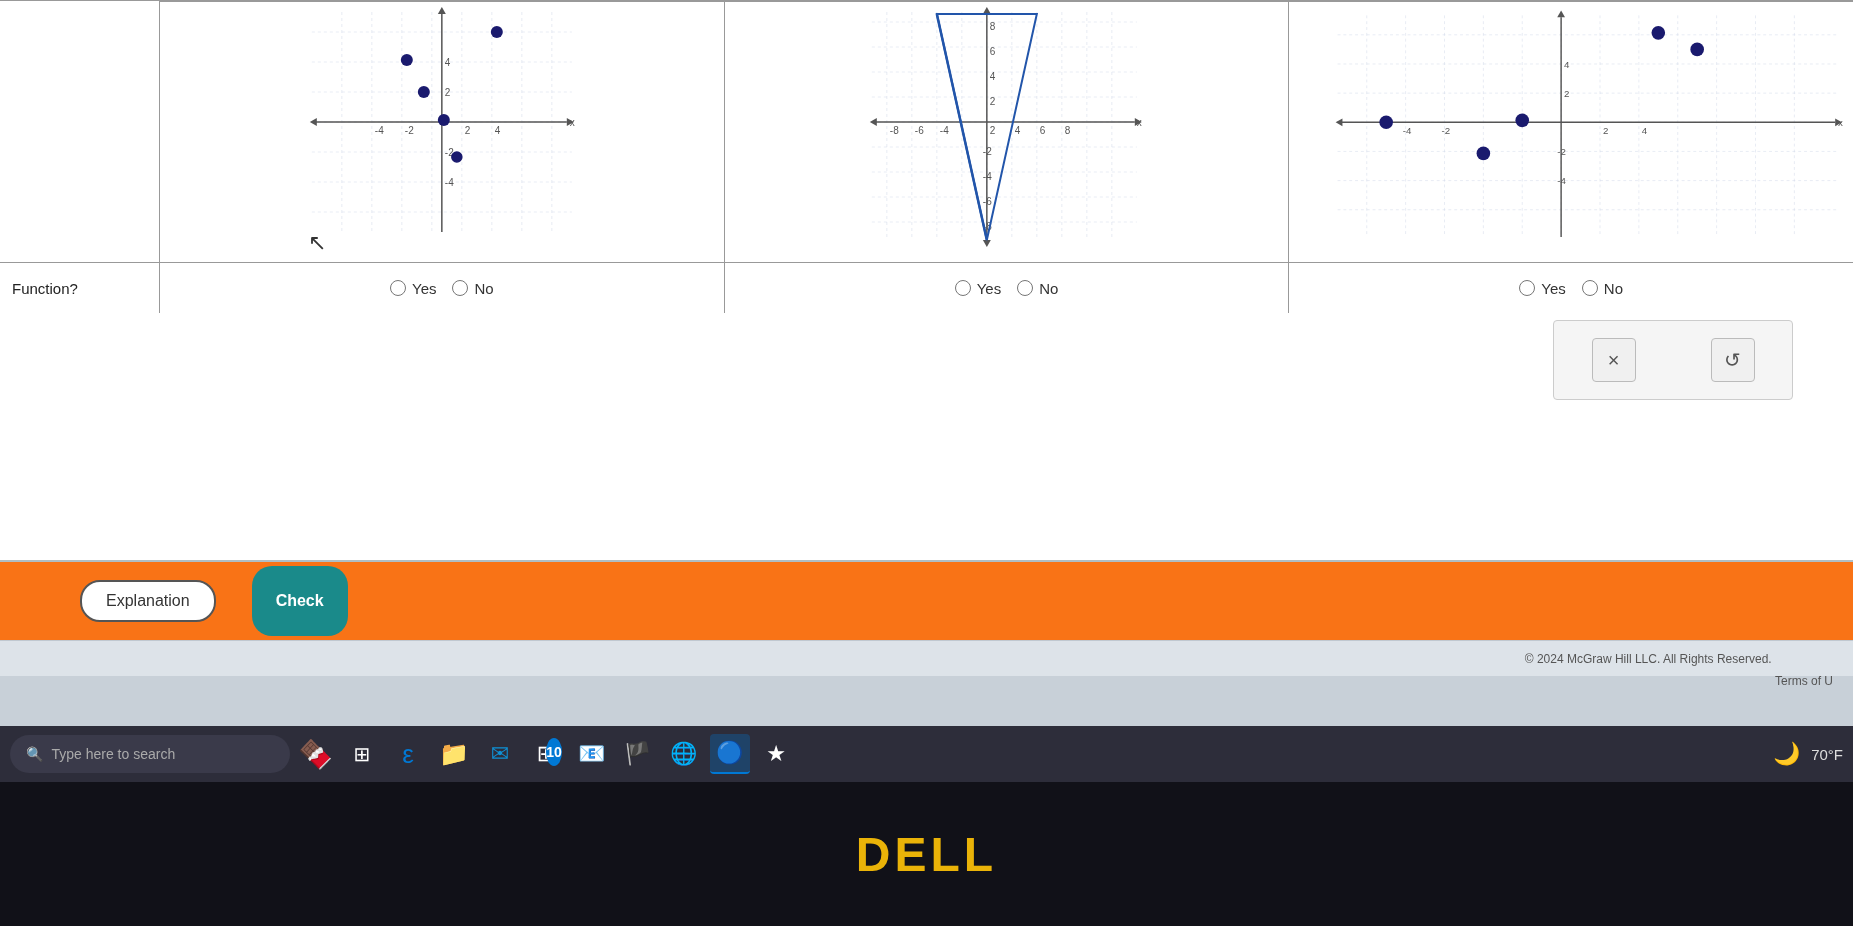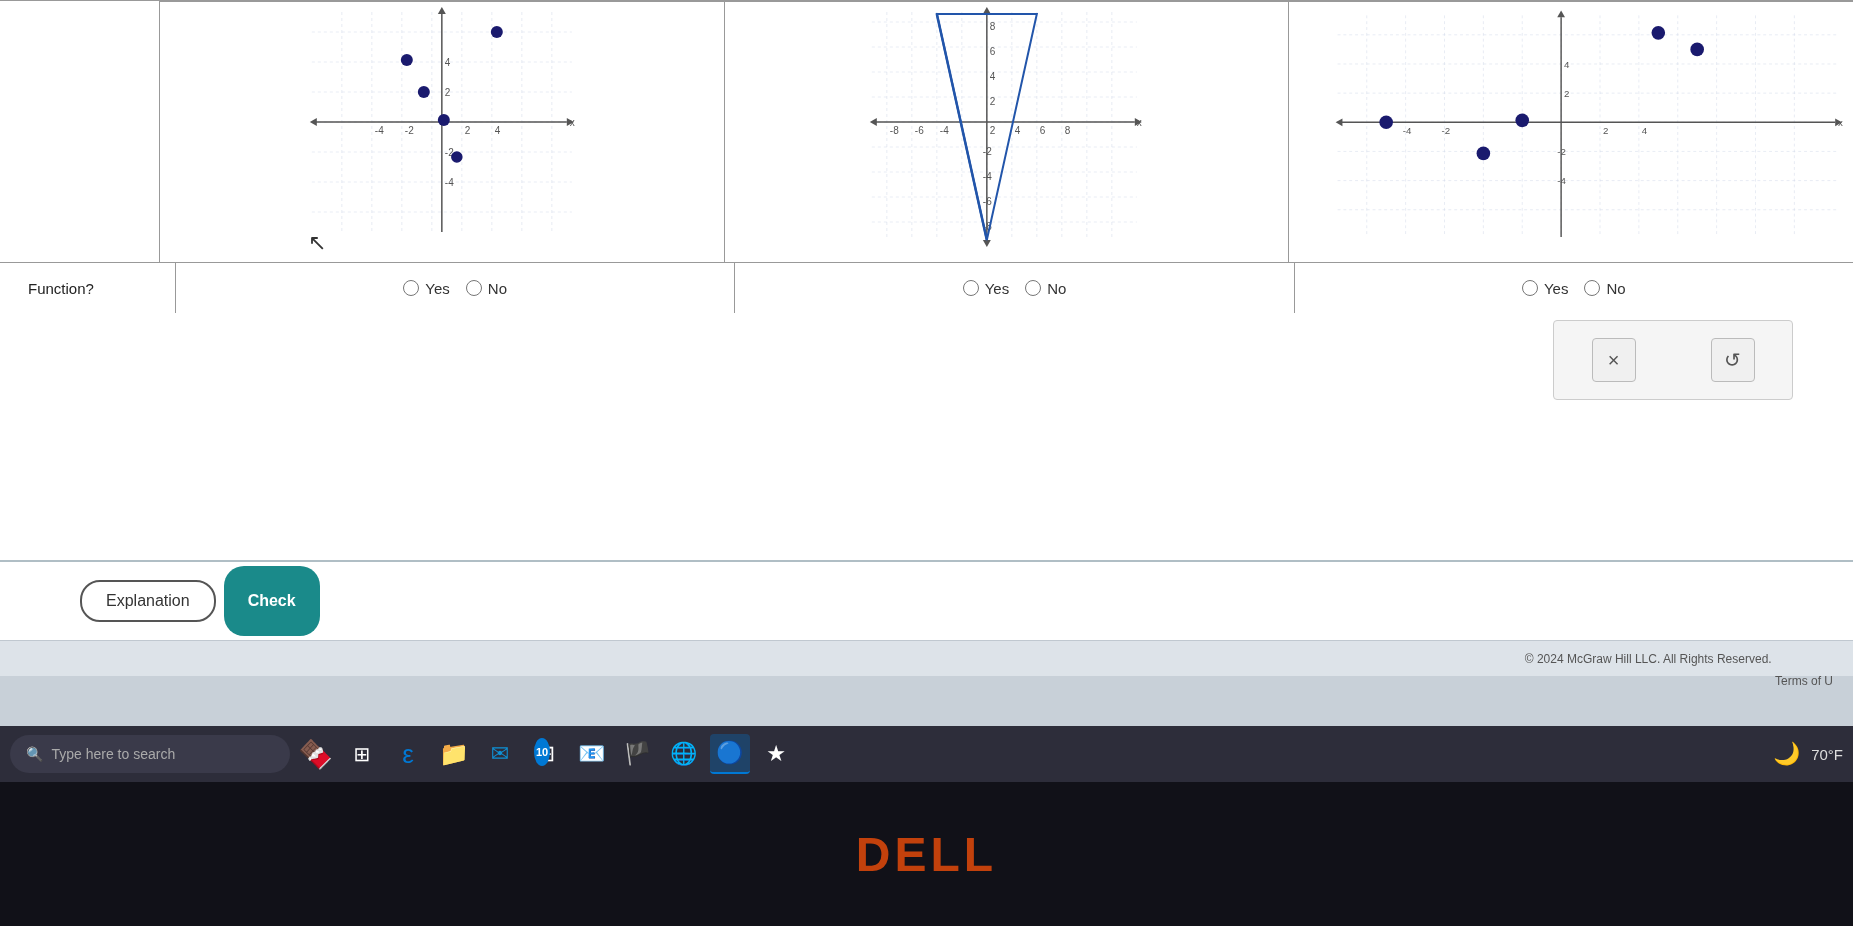--- a/index.html
+++ b/index.html
@@ -46,21 +46,20 @@
     .graph-svg {
       width: 100%;
       height: 100%;
     }
 
     
     .radio-row {
       display: flex;
       width: 100%;
       border-top: 1px solid #999;
-      padding-left: 16px;
     }
 
     .radio-label-cell {
       width: 160px;
       min-width: 160px;
       display: flex;
       align-items: center;
       justify-content: flex-start;
       padding: 8px 12px;
       border-right: 1px solid #999;
@@ -97,25 +96,25 @@
 
     .radio-option input[type="radio"] {
       width: 16px;
       height: 16px;
       cursor: pointer;
     }
 
     
     .action-area {
       height: 80px;
-      background: #ffffff;
+      background: #f97316;
       display: flex;
       align-items: center;
       padding: 0 80px;
-      gap: 8px;
+      gap: 36px;
       border-top: 2px solid #b0bec5;
     }
 
     .btn-explanation {
       padding: 10px 24px;
       border: 2px solid #555;
       background: #fff;
       border-radius: 20px;
       font-size: 16px;
       color: #333;
@@ -242,45 +241,45 @@
       cursor: pointer;
       border-radius: 4px;
       font-size: 20px;
       color: #fff;
       position: relative;
     }
 
     .badge {
       position: absolute;
       top: 4px;
-      right: 16px;
+      right: 4px;
       background: #0078d4;
       color: #fff;
-      font-size: 11px;
+      font-size: 14px;
       width: 16px;
       height: 28px;
       border-radius: 50%;
       display: flex;
       align-items: center;
       justify-content: center;
       font-weight: bold;
     }
 
     .taskbar-bottom {
       flex: 1;
       background: #111118;
       display: flex;
       align-items: center;
       justify-content: center;
     }
 
     .dell-logo {
       font-size: 48px;
       font-weight: 900;
-      color: #c2410c;
+      color: #eab308;
       letter-spacing: 4px;
       text-transform: uppercase;
       font-family: 'Arial Black', Arial, sans-serif;
     }
 
     .taskbar-right {
       margin-left: auto;
       display: flex;
       align-items: center;
       gap: 10px;

